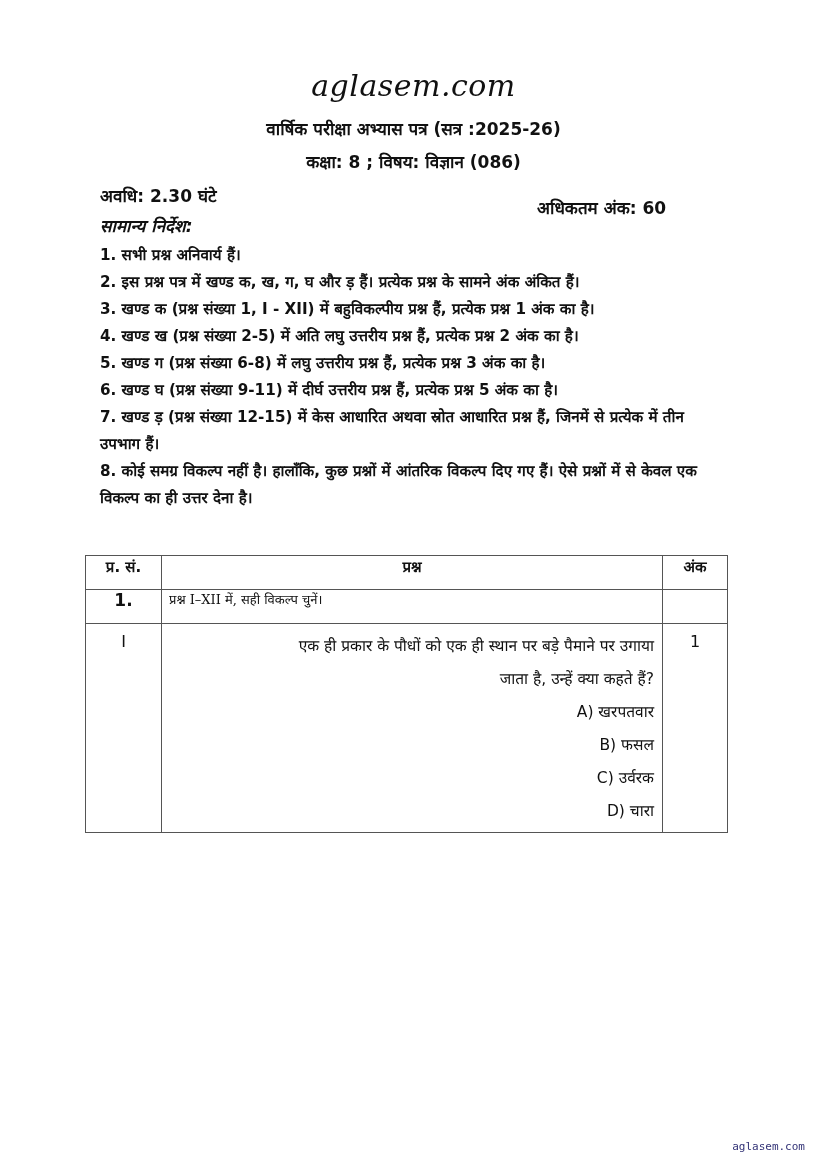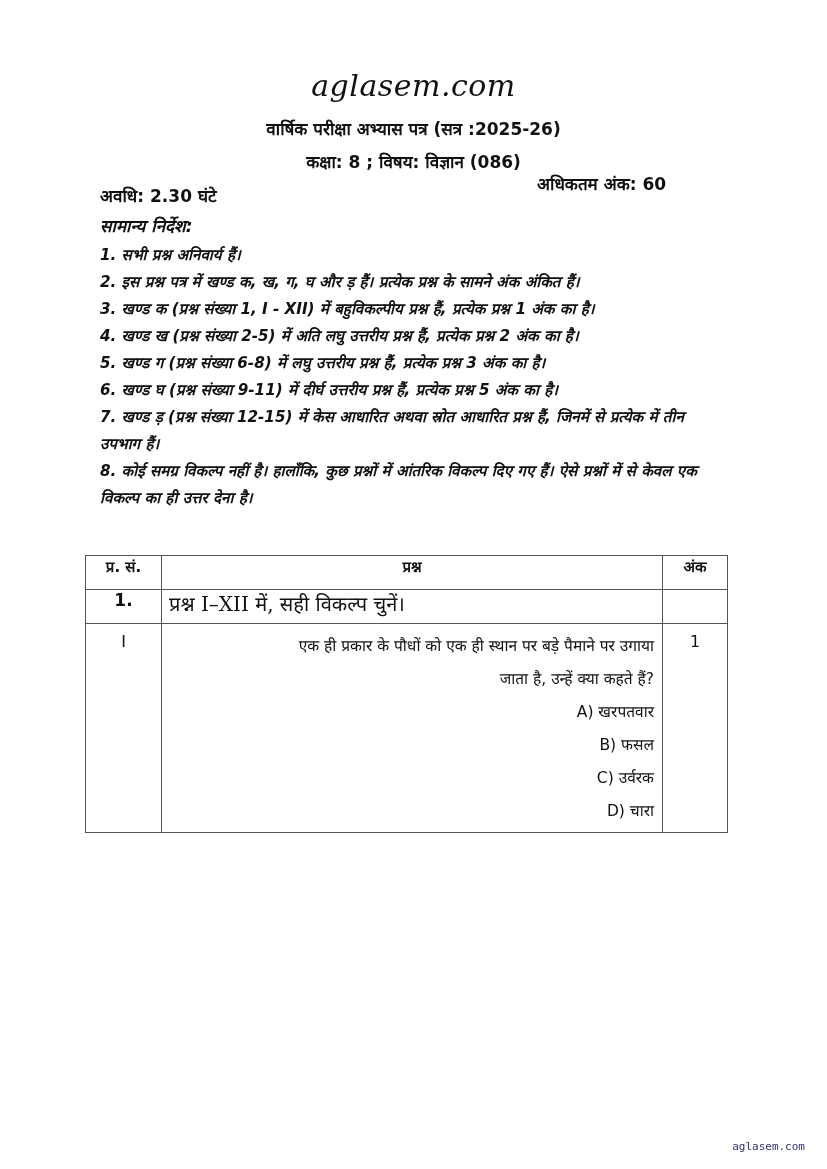--- a/index.html
+++ b/index.html
@@ -6,36 +6,36 @@
   body { width:827px; height:1169px; position:relative; overflow:hidden;
          font-family:"DejaVu Sans","Liberation Sans",sans-serif; color:#111; }
   .logo { position:absolute; left:0; width:827px; top:68px; text-align:center;
           font-family:"DejaVu Serif","Liberation Serif",serif; font-style:italic;
           font-size:30px; color:#111; letter-spacing:0.5px; }
   .title { position:absolute; left:0; width:827px; text-align:center;
            font-weight:bold; font-size:17px; }
   .t1 { top:117px; }
   .t2 { top:150px; }
   .meta-left { position:absolute; left:100px; top:184px; font-weight:bold; font-size:17px; }
-  .meta-right { position:absolute; left:537px; top:172px; font-weight:bold; font-size:17px;text-align:center; }
+  .meta-right { position:absolute; left:537px; top:196px; font-weight:bold; font-size:17px;text-align:center; }
   .instr-head { position:absolute; left:100px; top:214px; font-weight:bold; font-style:italic; font-size:17px; }
-  .instr { position:absolute; left:100px; width:620px; font-size:15.2px; font-weight:bold; line-height:27px;font-style:italic; }
+  .instr { position:absolute; left:100px; width:620px; font-size:15.2px; font-weight:bold; line-height:27px; }
   .footer { position:absolute; right:22px; top:1140px; font-family:"DejaVu Sans Mono","Liberation Mono",monospace;
             font-size:11px; color:#333377; }
 
   table.qp { position:absolute; left:85px; top:555px; width:643px; border-collapse:collapse; }
   table.qp td, table.qp th { border:1px solid #555; padding:0; vertical-align:top; }
   .section-cell { height:31px; text-align:center; vertical-align:middle !important; font-weight:bold; font-size:15px; }
   .hdr th { height:33px; vertical-align:middle; font-weight:bold; font-size:15px; }
   .col-no { width:75px; text-align:center; }
   .col-q { width:500px; }
   .col-m { width:64px; text-align:center; }
   .row1 td { height:33px; vertical-align:middle; }
   .row1 .num { font-weight:bold; font-size:17px; text-align:center; }
-  .row1 .qtext { padding-left:7px; font-family:"DejaVu Serif","Liberation Serif",serif; font-size:20px; }
+  .row1 .qtext { padding-left:7px; font-family:"DejaVu Serif","Liberation Serif",serif; font-size:13px; }
   .qrow td.num { text-align:center; font-size:16px; padding-top:8px; }
   .qrow td.marks { text-align:center; font-size:16px; padding-top:8px; }
   .qrow td.qbody { padding:6px 8px 4px 7px; font-size:15.5px; line-height:33px; }
   .qline2 { padding-left:10px; }
   .opt { display:block;text-align:right; }
   .row-a td { height:197px; }
   .row-b td { height:195px; }
 </style>
 </head>
 <body>

